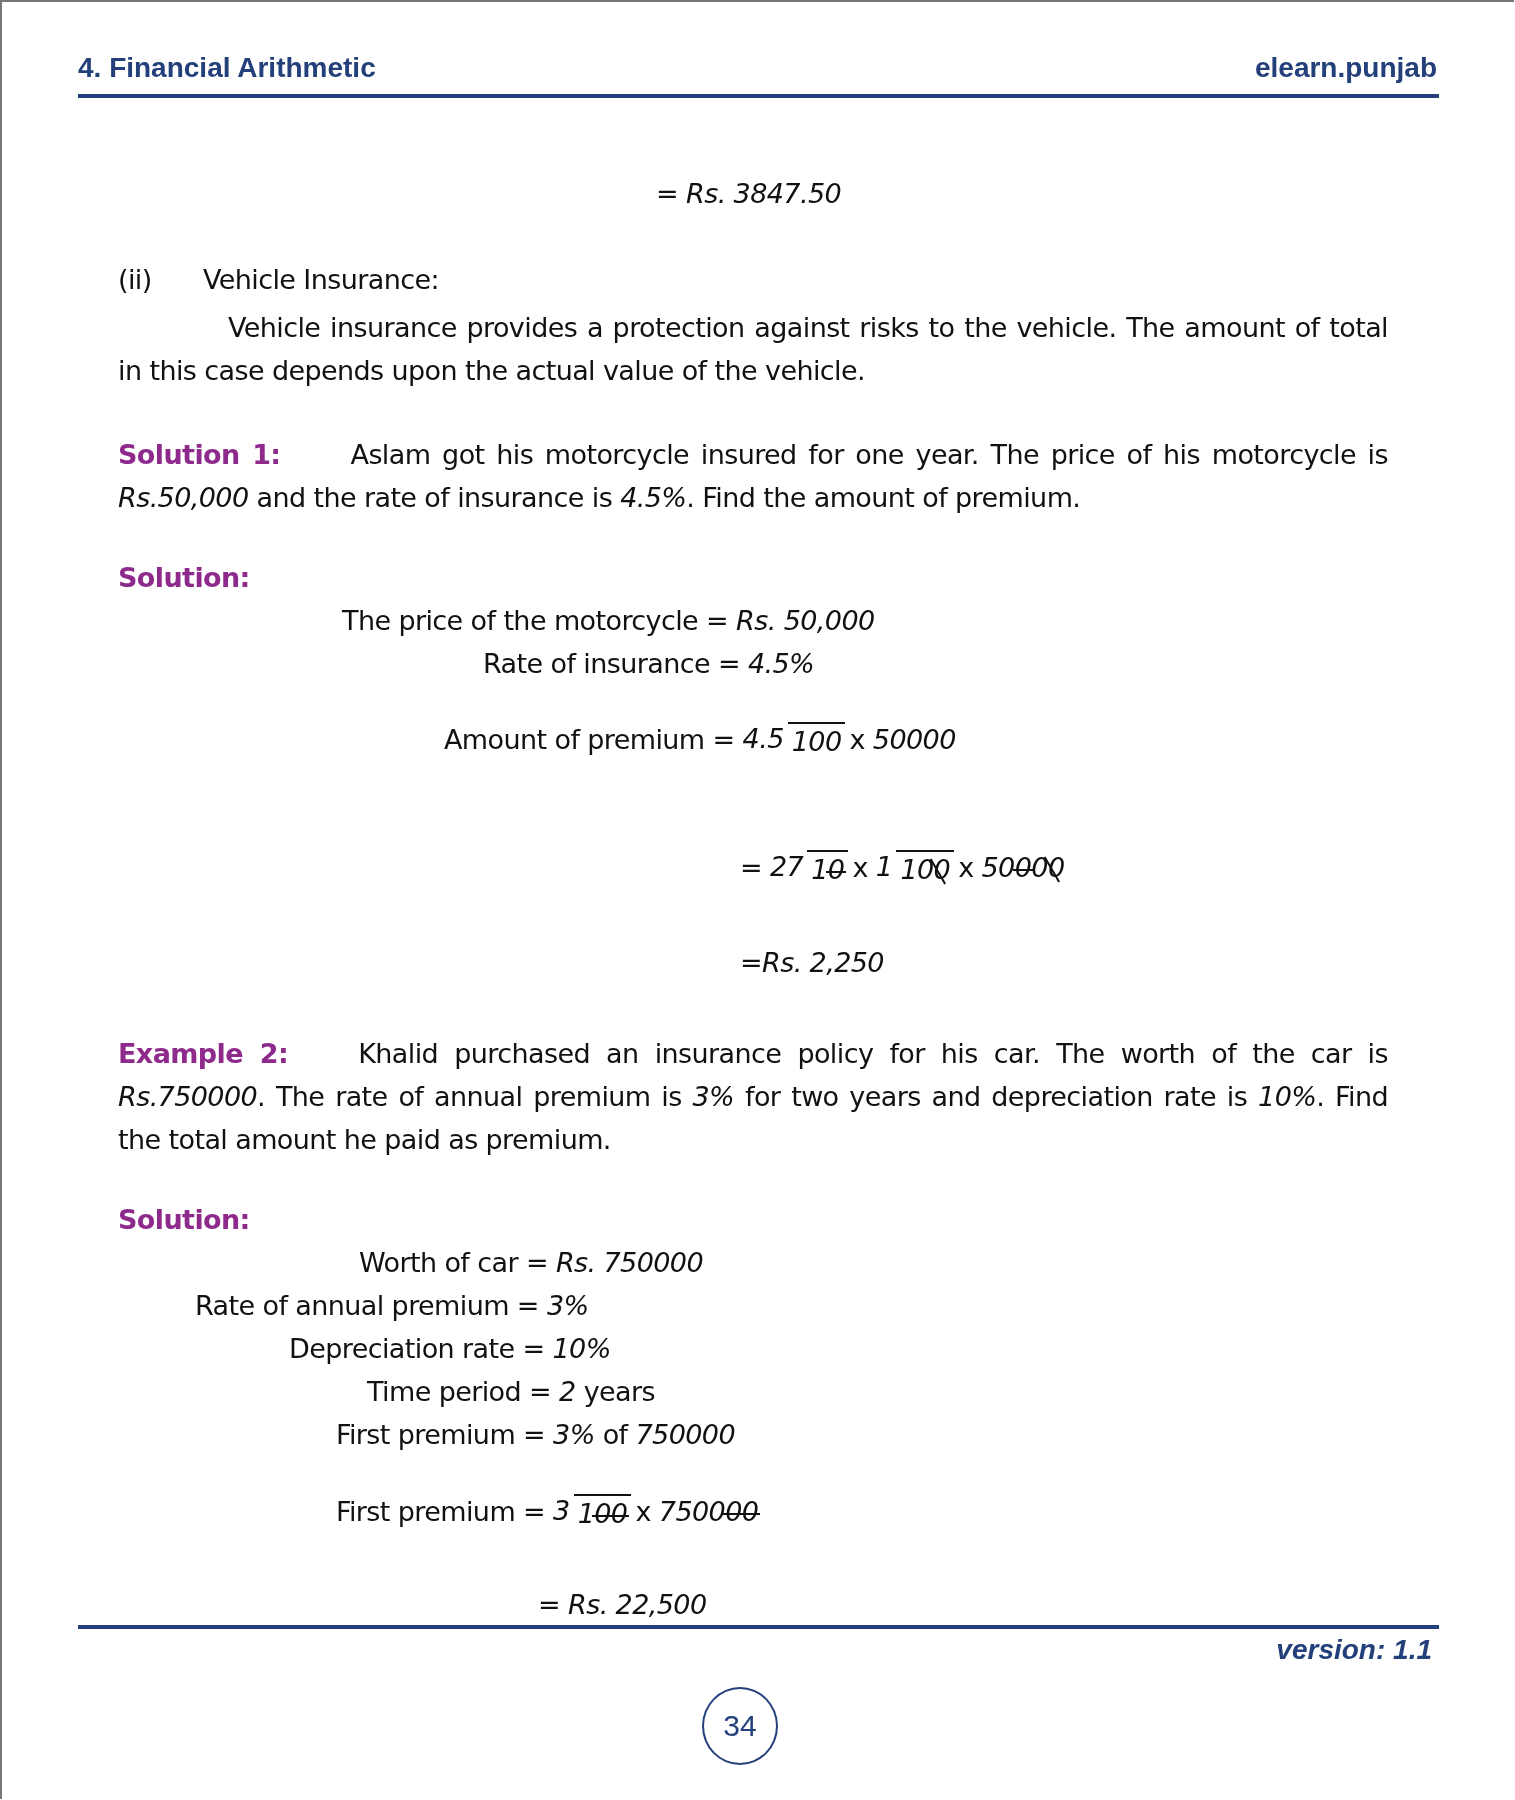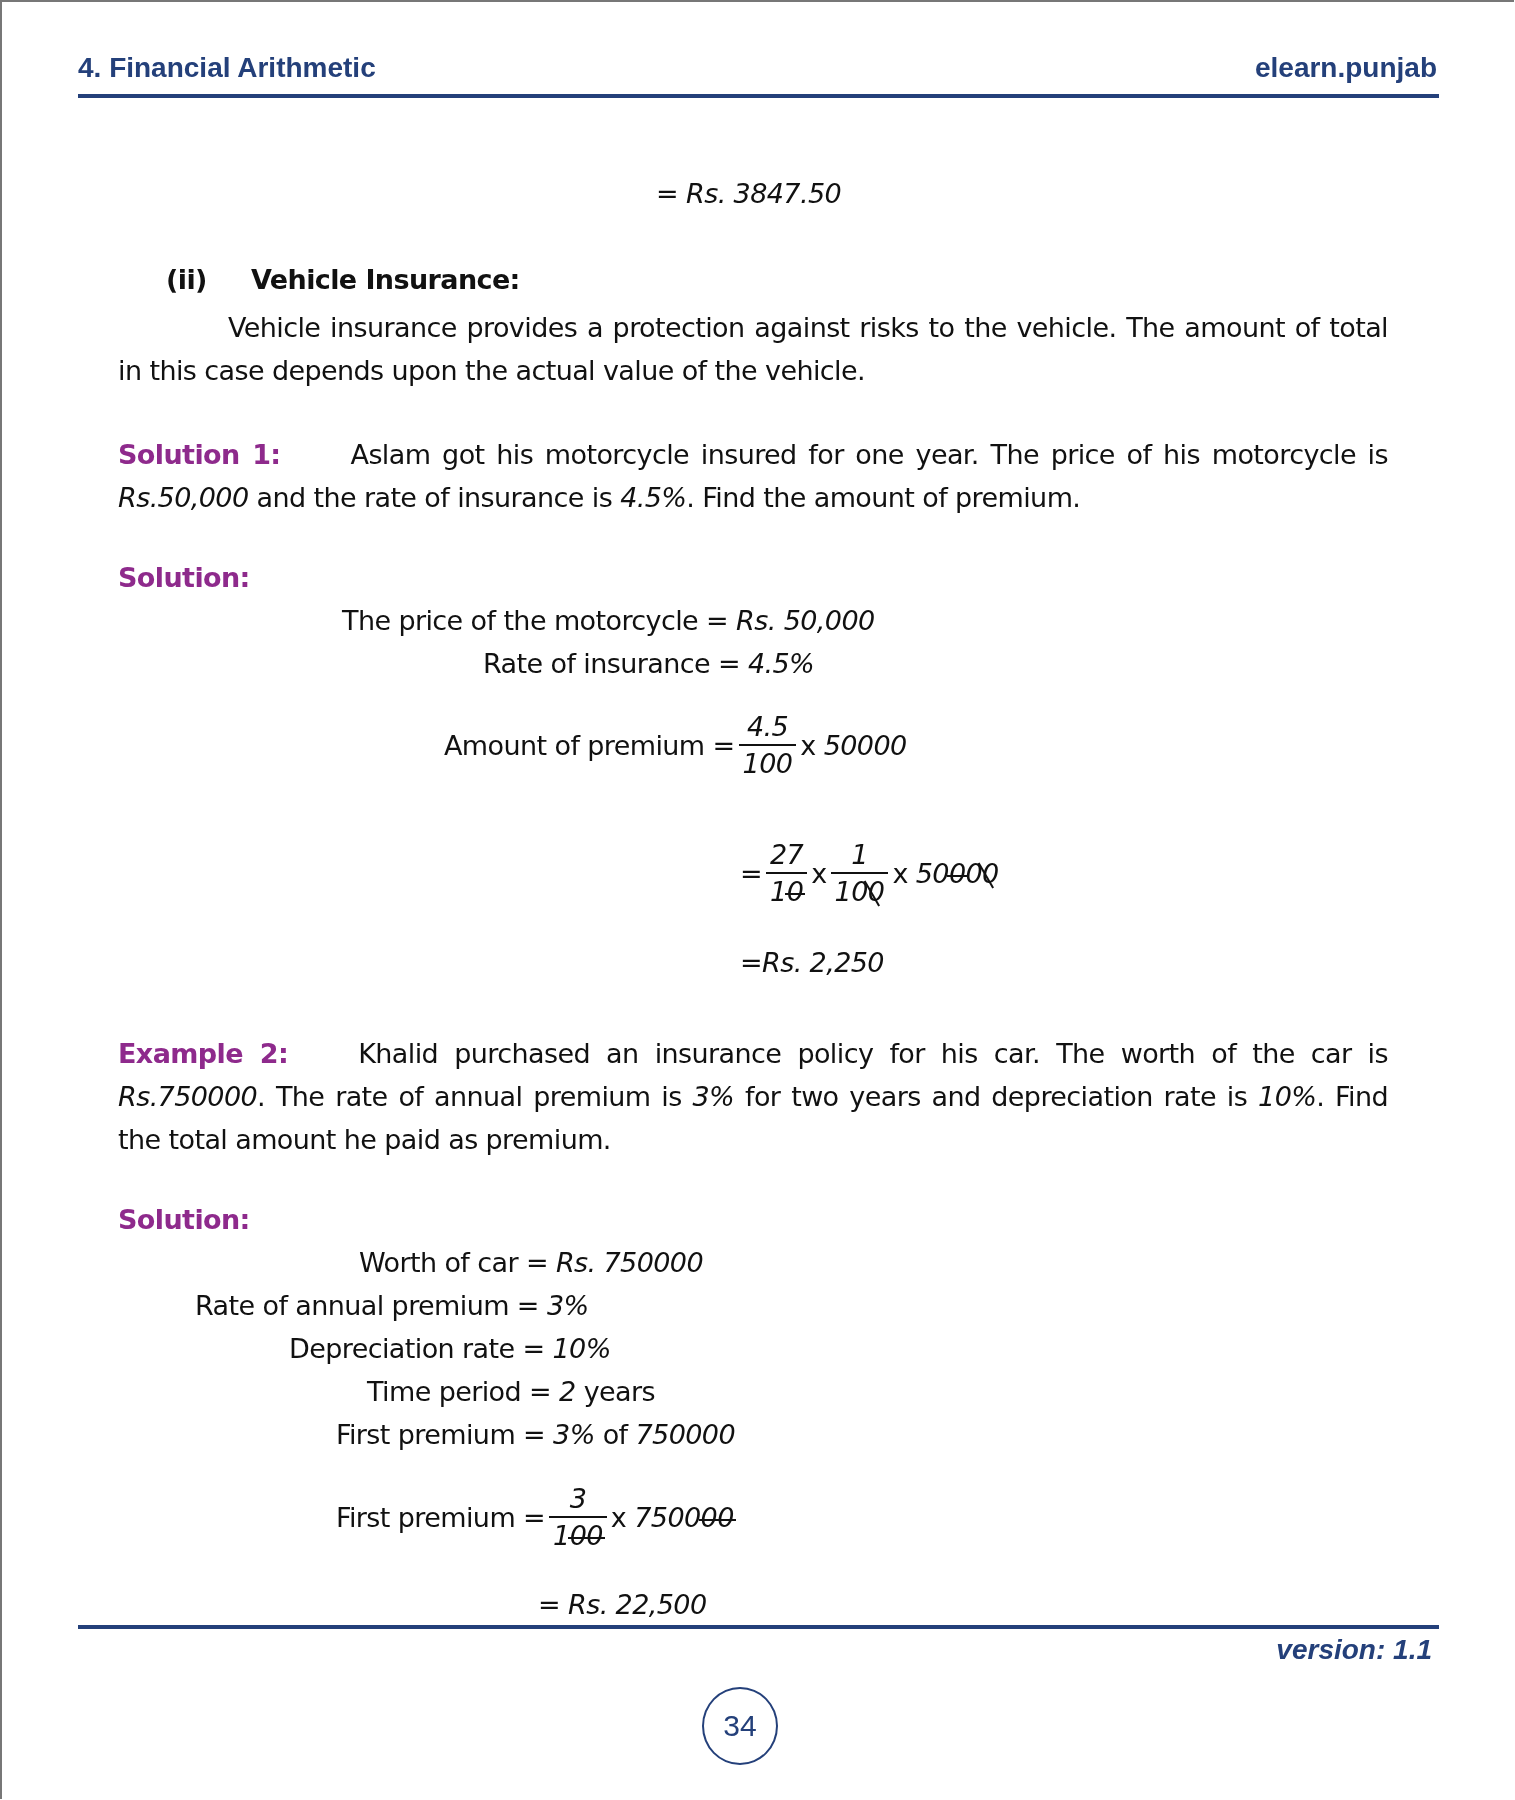--- a/index.html
+++ b/index.html
@@ -4,24 +4,24 @@
 <style>
   html,body{margin:0;padding:0;background:#fff;}
   body{width:1515px;height:1800px;position:relative;overflow:hidden;
        font-family:"DejaVu Sans","Liberation Sans",sans-serif;color:#111;}
   .page-border{position:absolute;left:0;top:0;width:1514px;height:1799px;border-top:2px solid #777;border-left:2px solid #777;box-sizing:border-box;}
   .abs{position:absolute;white-space:nowrap;}
   .hdr{font-family:"Liberation Sans",sans-serif;font-weight:bold;font-size:28px;color:#24407a;}
   .rule{position:absolute;left:78px;width:1361px;height:4px;background:#24407a;}
   .txt{font-size:27px;letter-spacing:-0.6px;}
   .it{font-style:italic;}
-  .b{font-weight:bold;margin-left:48px;}
+  .b{font-weight:normal;}
   .purple{color:#8e2a8c;font-weight:bold;}
   .para{position:absolute;left:118px;width:1270px;font-size:27px;letter-spacing:-0.6px;text-align:justify;}
-  .frac{display:inline-flex;flex-direction:column;align-items:center;vertical-align:middle;margin:1px 4px;}
+  .frac{display:inline-flex;align-items:center;vertical-align:middle;margin:12px 4px;}
   .frac .num{padding:0 4px 2px;}
   .frac .den{border-top:2px solid #111;padding:2px 4px 0;}
   .strike{position:relative;}
   .strike.h::after{content:"";position:absolute;left:-2px;right:-2px;top:55%;border-top:2px solid #111;}
   .strike.d::after{content:"";position:absolute;left:20%;top:10%;width:2px;height:95%;background:#111;transform:rotate(-30deg);}
   .circle{position:absolute;left:702px;top:1687px;width:72px;height:74px;border:2.5px solid #24407a;border-radius:50%;
           display:flex;align-items:center;justify-content:center;color:#24407a;font-family:"Liberation Sans",sans-serif;font-size:30px;text-align:right;}
   .version{font-family:"Liberation Sans",sans-serif;font-weight:bold;font-style:italic;font-size:28px;color:#24407a;}
 </style>
 </head>

